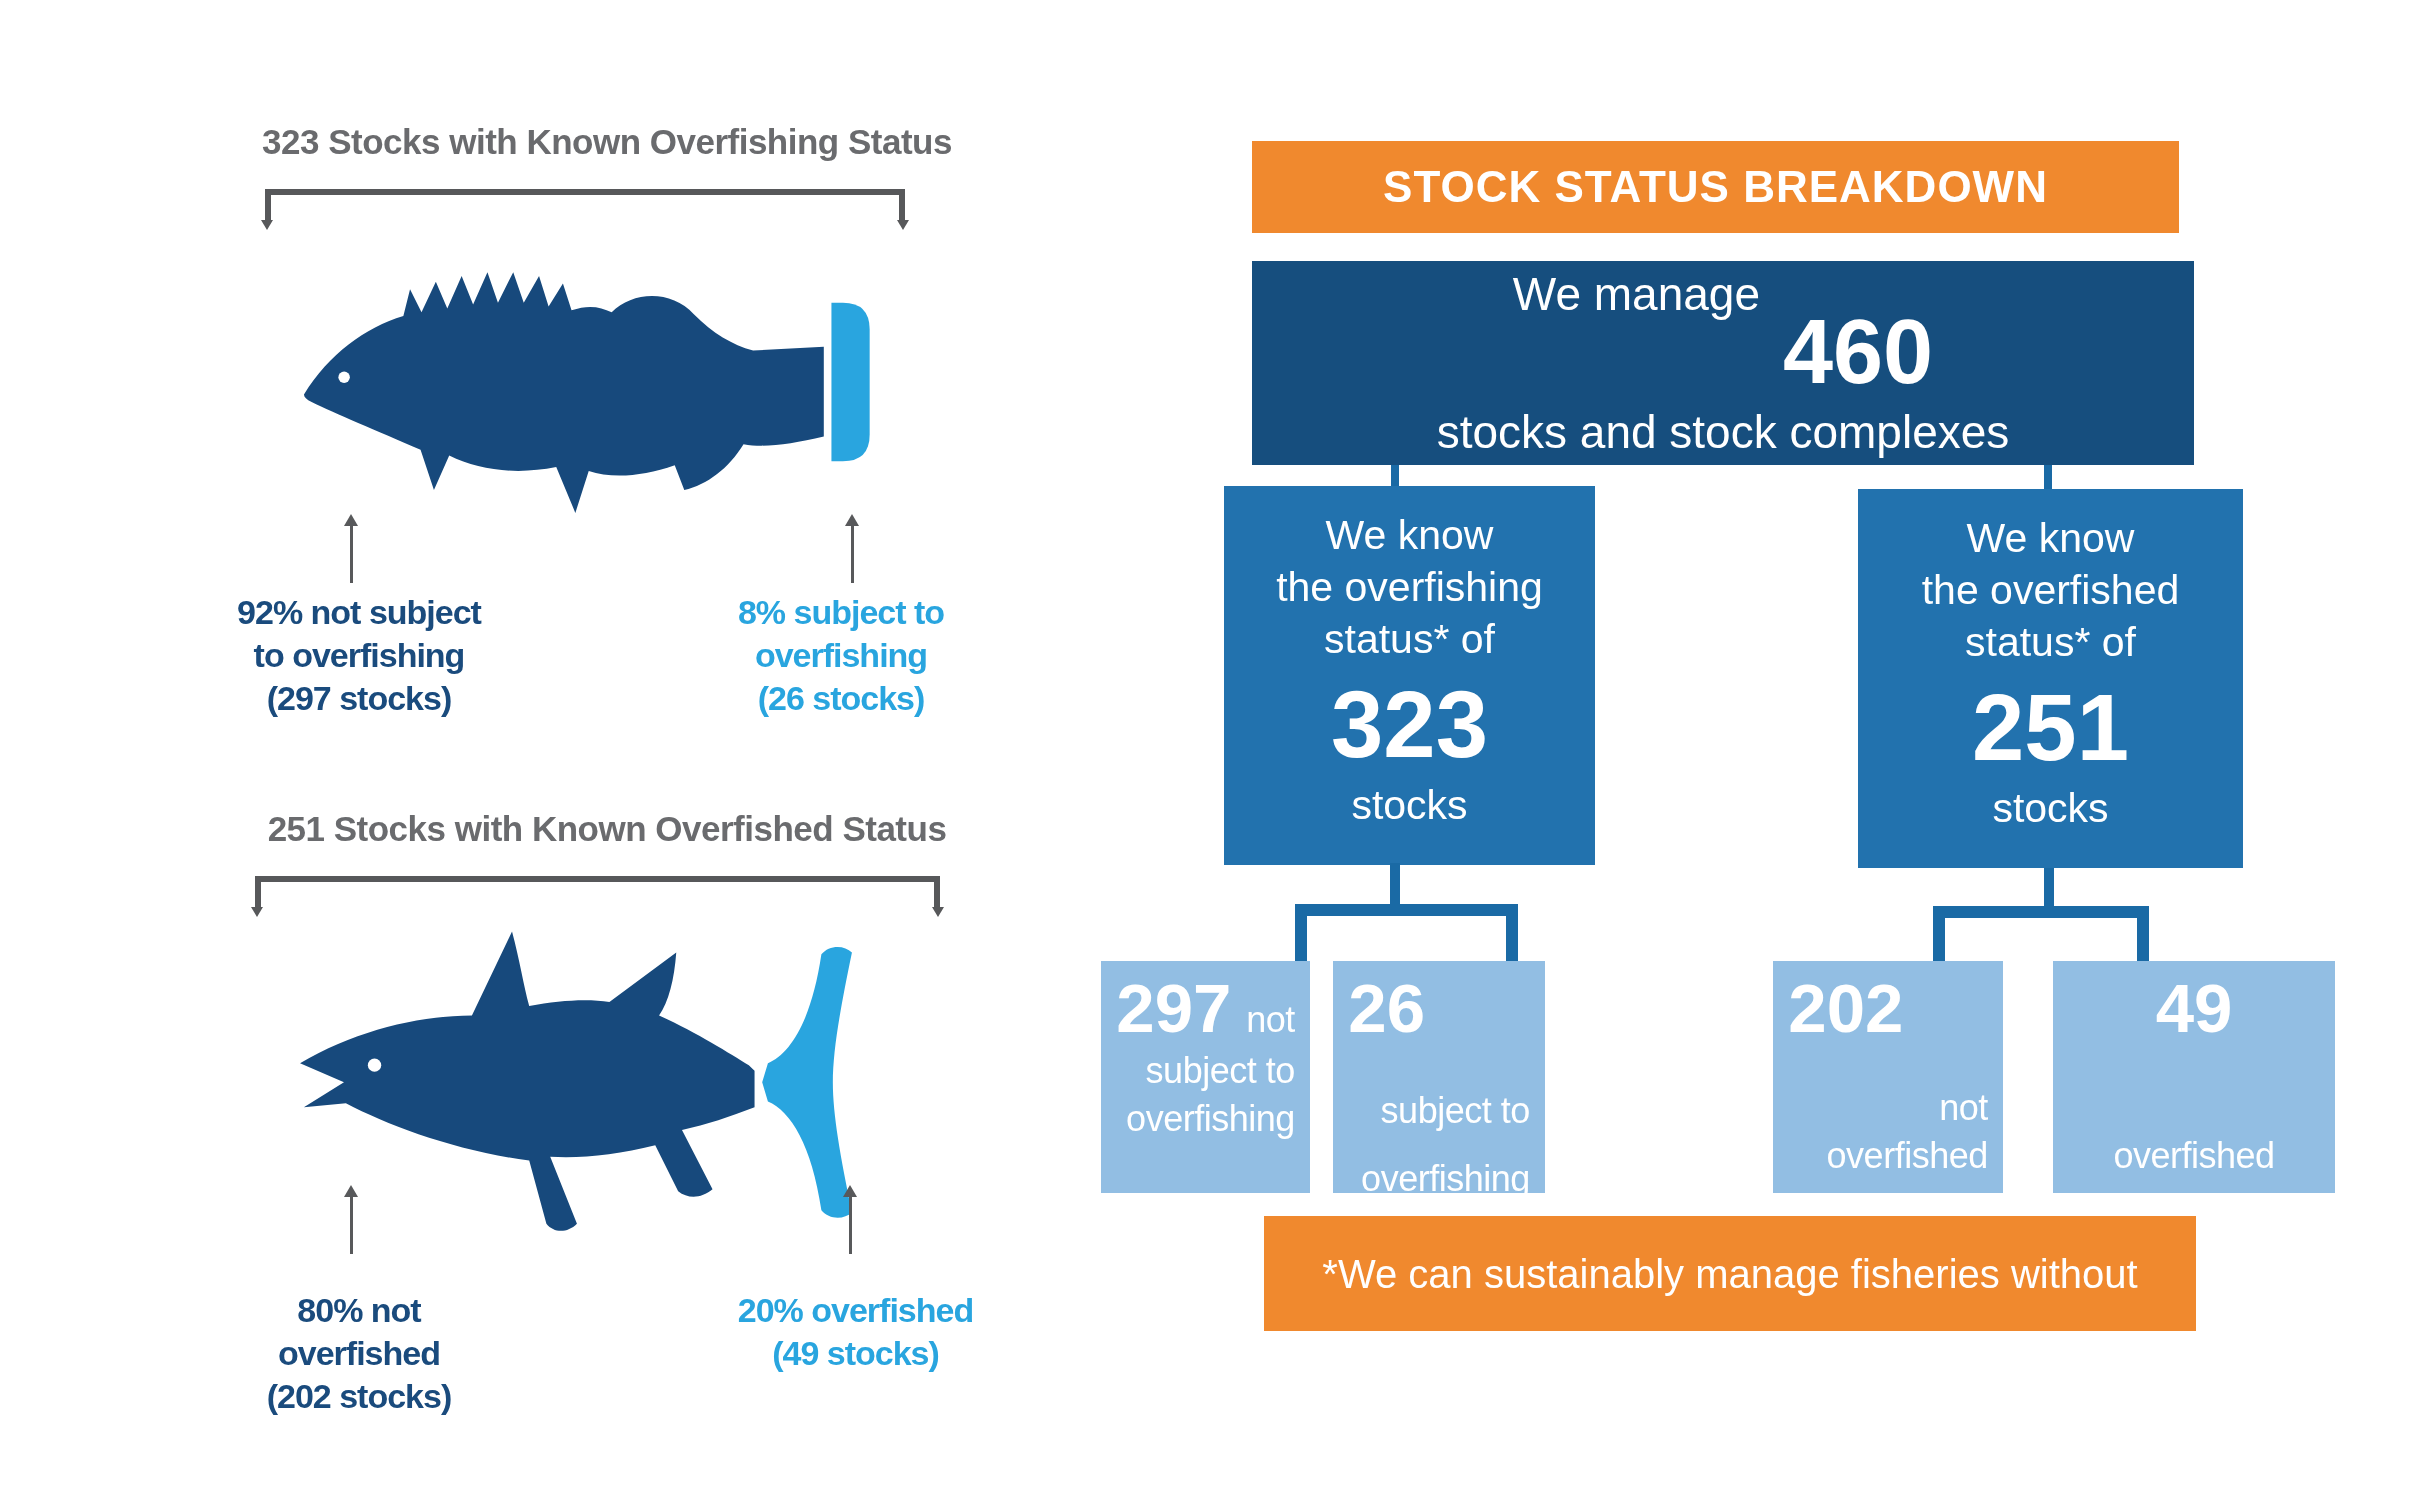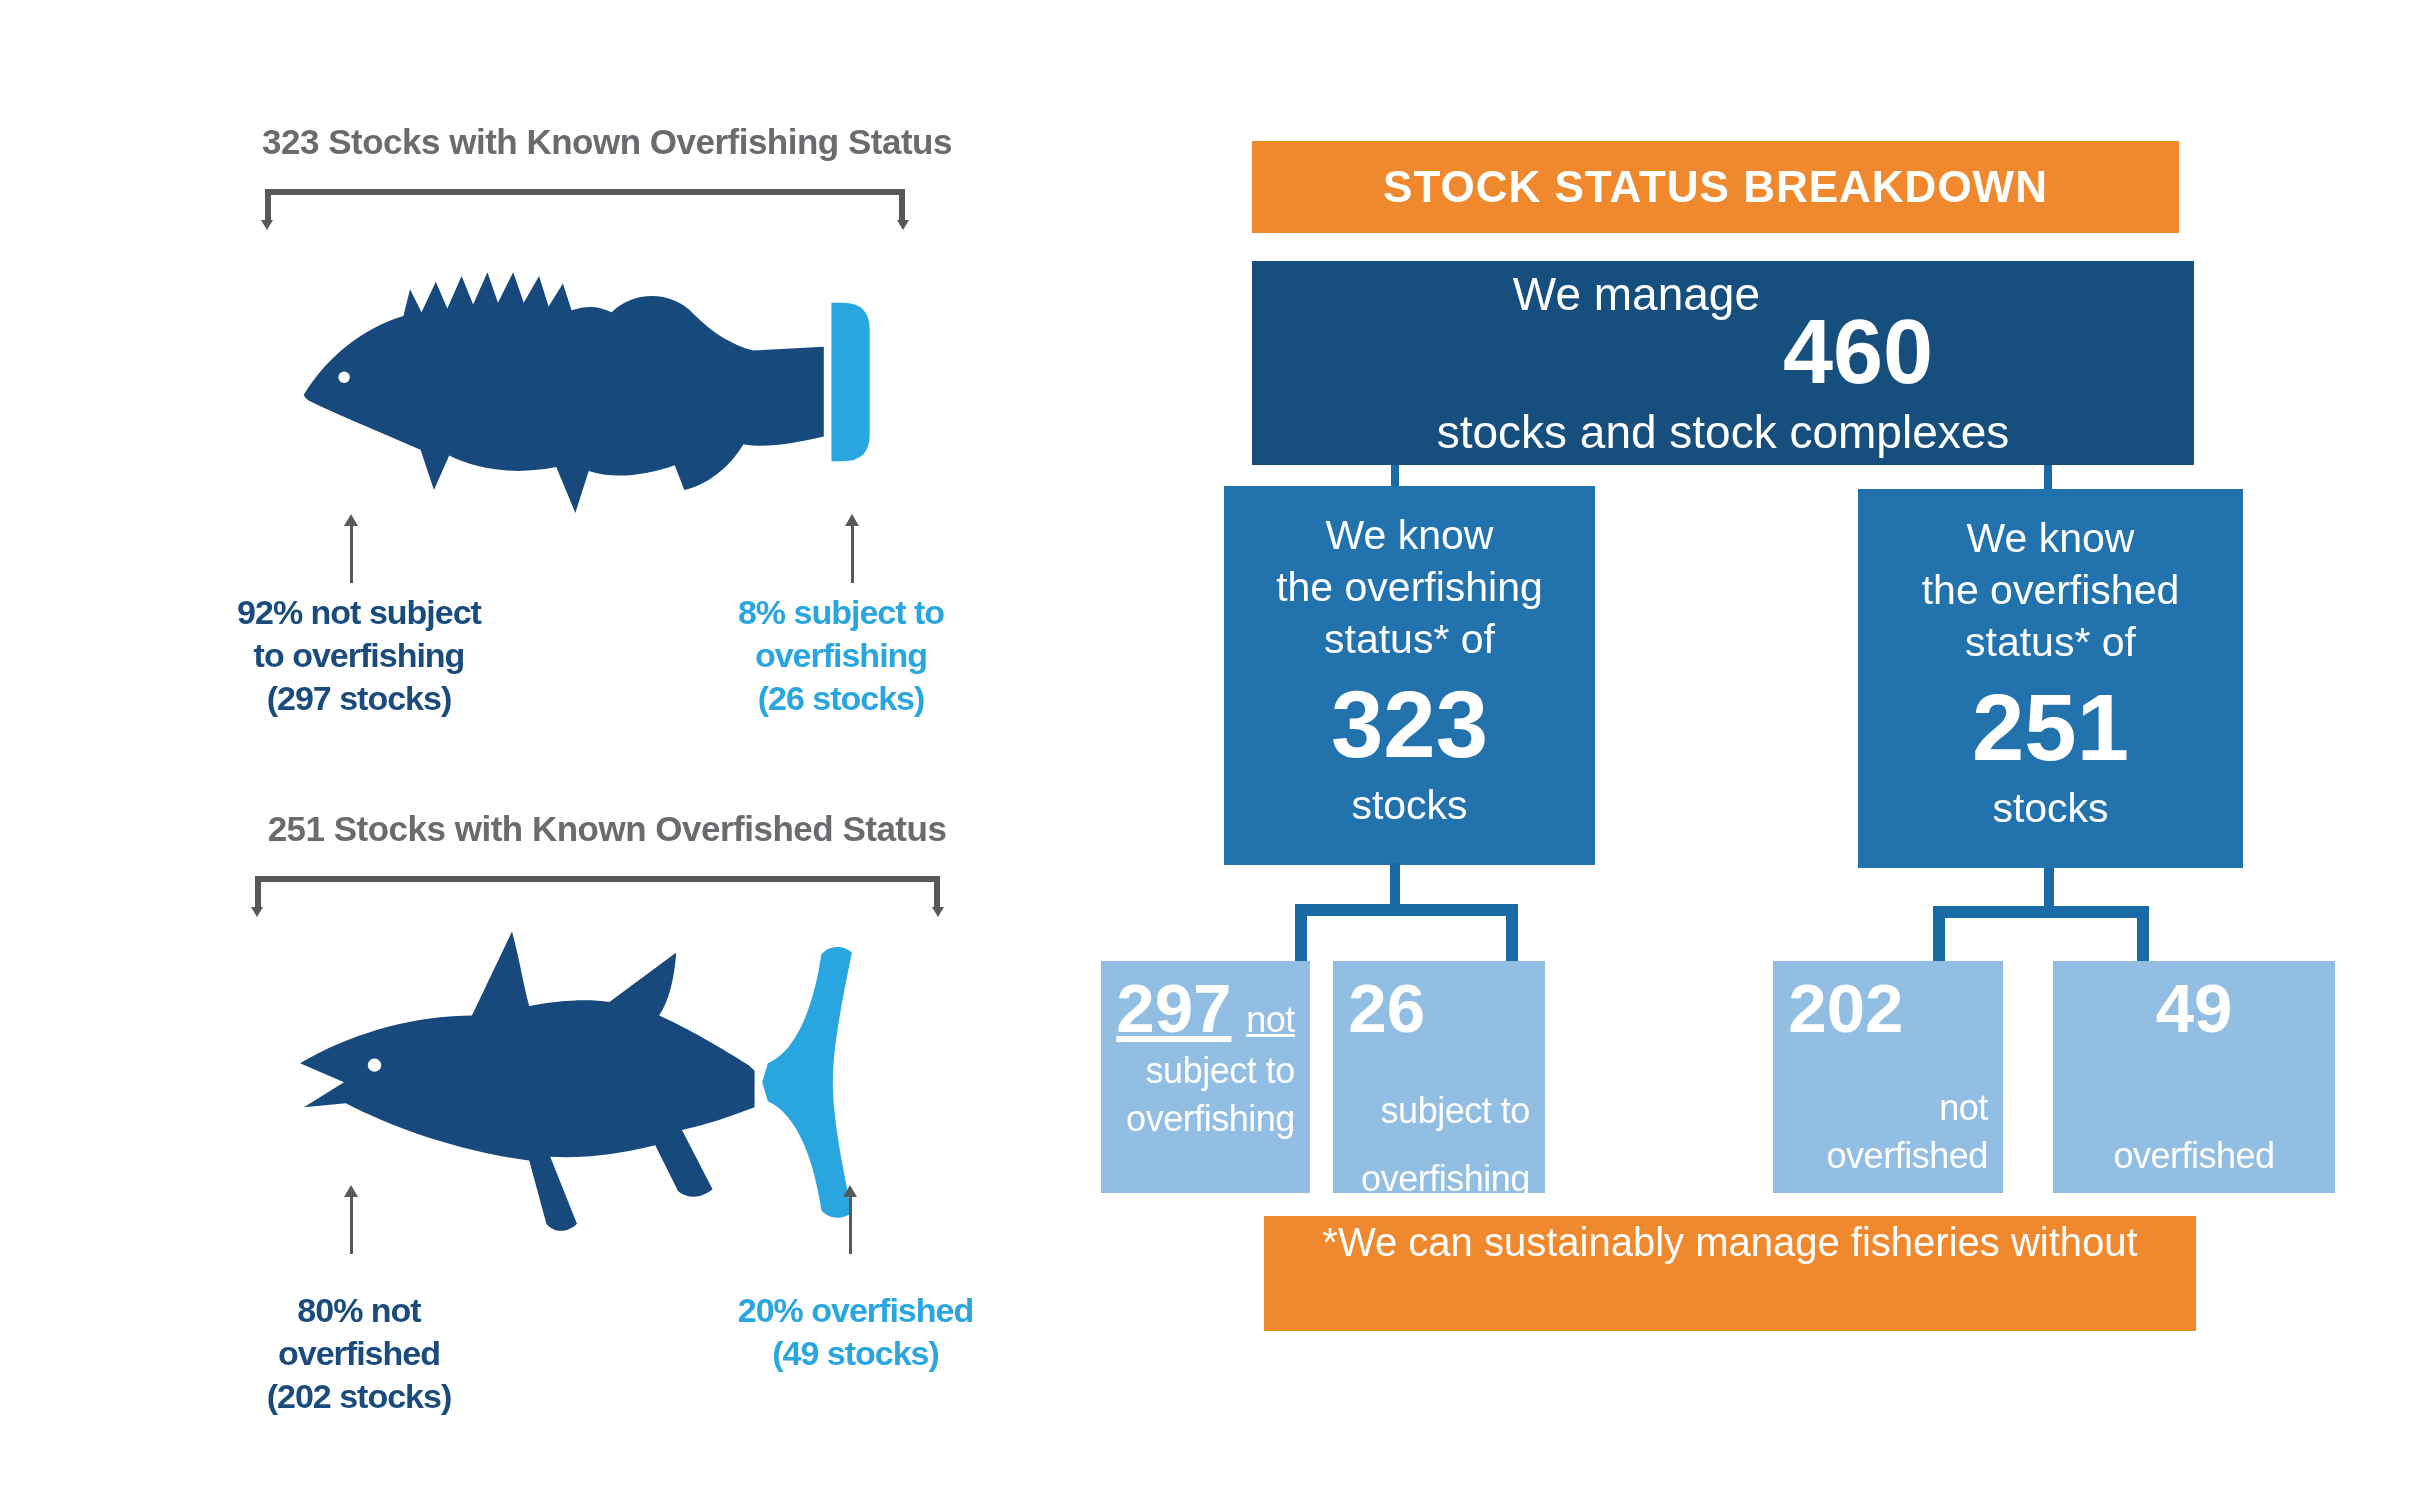--- a/index.html
+++ b/index.html
@@ -74,28 +74,28 @@
 
   .conn{position:absolute; background:var(--connector-blue);}
 
   .leaf-box{
     position:absolute; top:961px; height:232px; background:var(--leaf-blue);
     color:var(--text-white); padding:9.6px 15.3px 13.4px 15.3px;
     display:flex; flex-direction:column;
   }
   .leaf-number{font-size:69px; font-weight:700; line-height:76px;}
   .leaf-word{font-size:36px; line-height:48px; letter-spacing:-0.5px;}
-  .leaf-numline{display:flex; align-items:baseline; justify-content:space-between;text-decoration:underline;}
+  .leaf-numline{display:flex; align-items:baseline; justify-content:space-between;}
   .leaf-right{text-align:right;}
   .leaf-spacer{flex:1;}
 
   .footnote{
     position:absolute; left:1264px; top:1216px; width:932px; height:115px;
     background:var(--orange); color:var(--text-white);
-    display:flex; flex-direction:column; align-items:center; 
+    display:flex; flex-direction:column; align-items:center; justify-content:center;
     font-size:40px; line-height:52px;
   }
 </style>
 </head>
 <body>
 
 <div id="canvas">
 
   <div class="section-heading" style="left:177px; top:122px;">323 Stocks with Known Overfishing Status</div>
 

